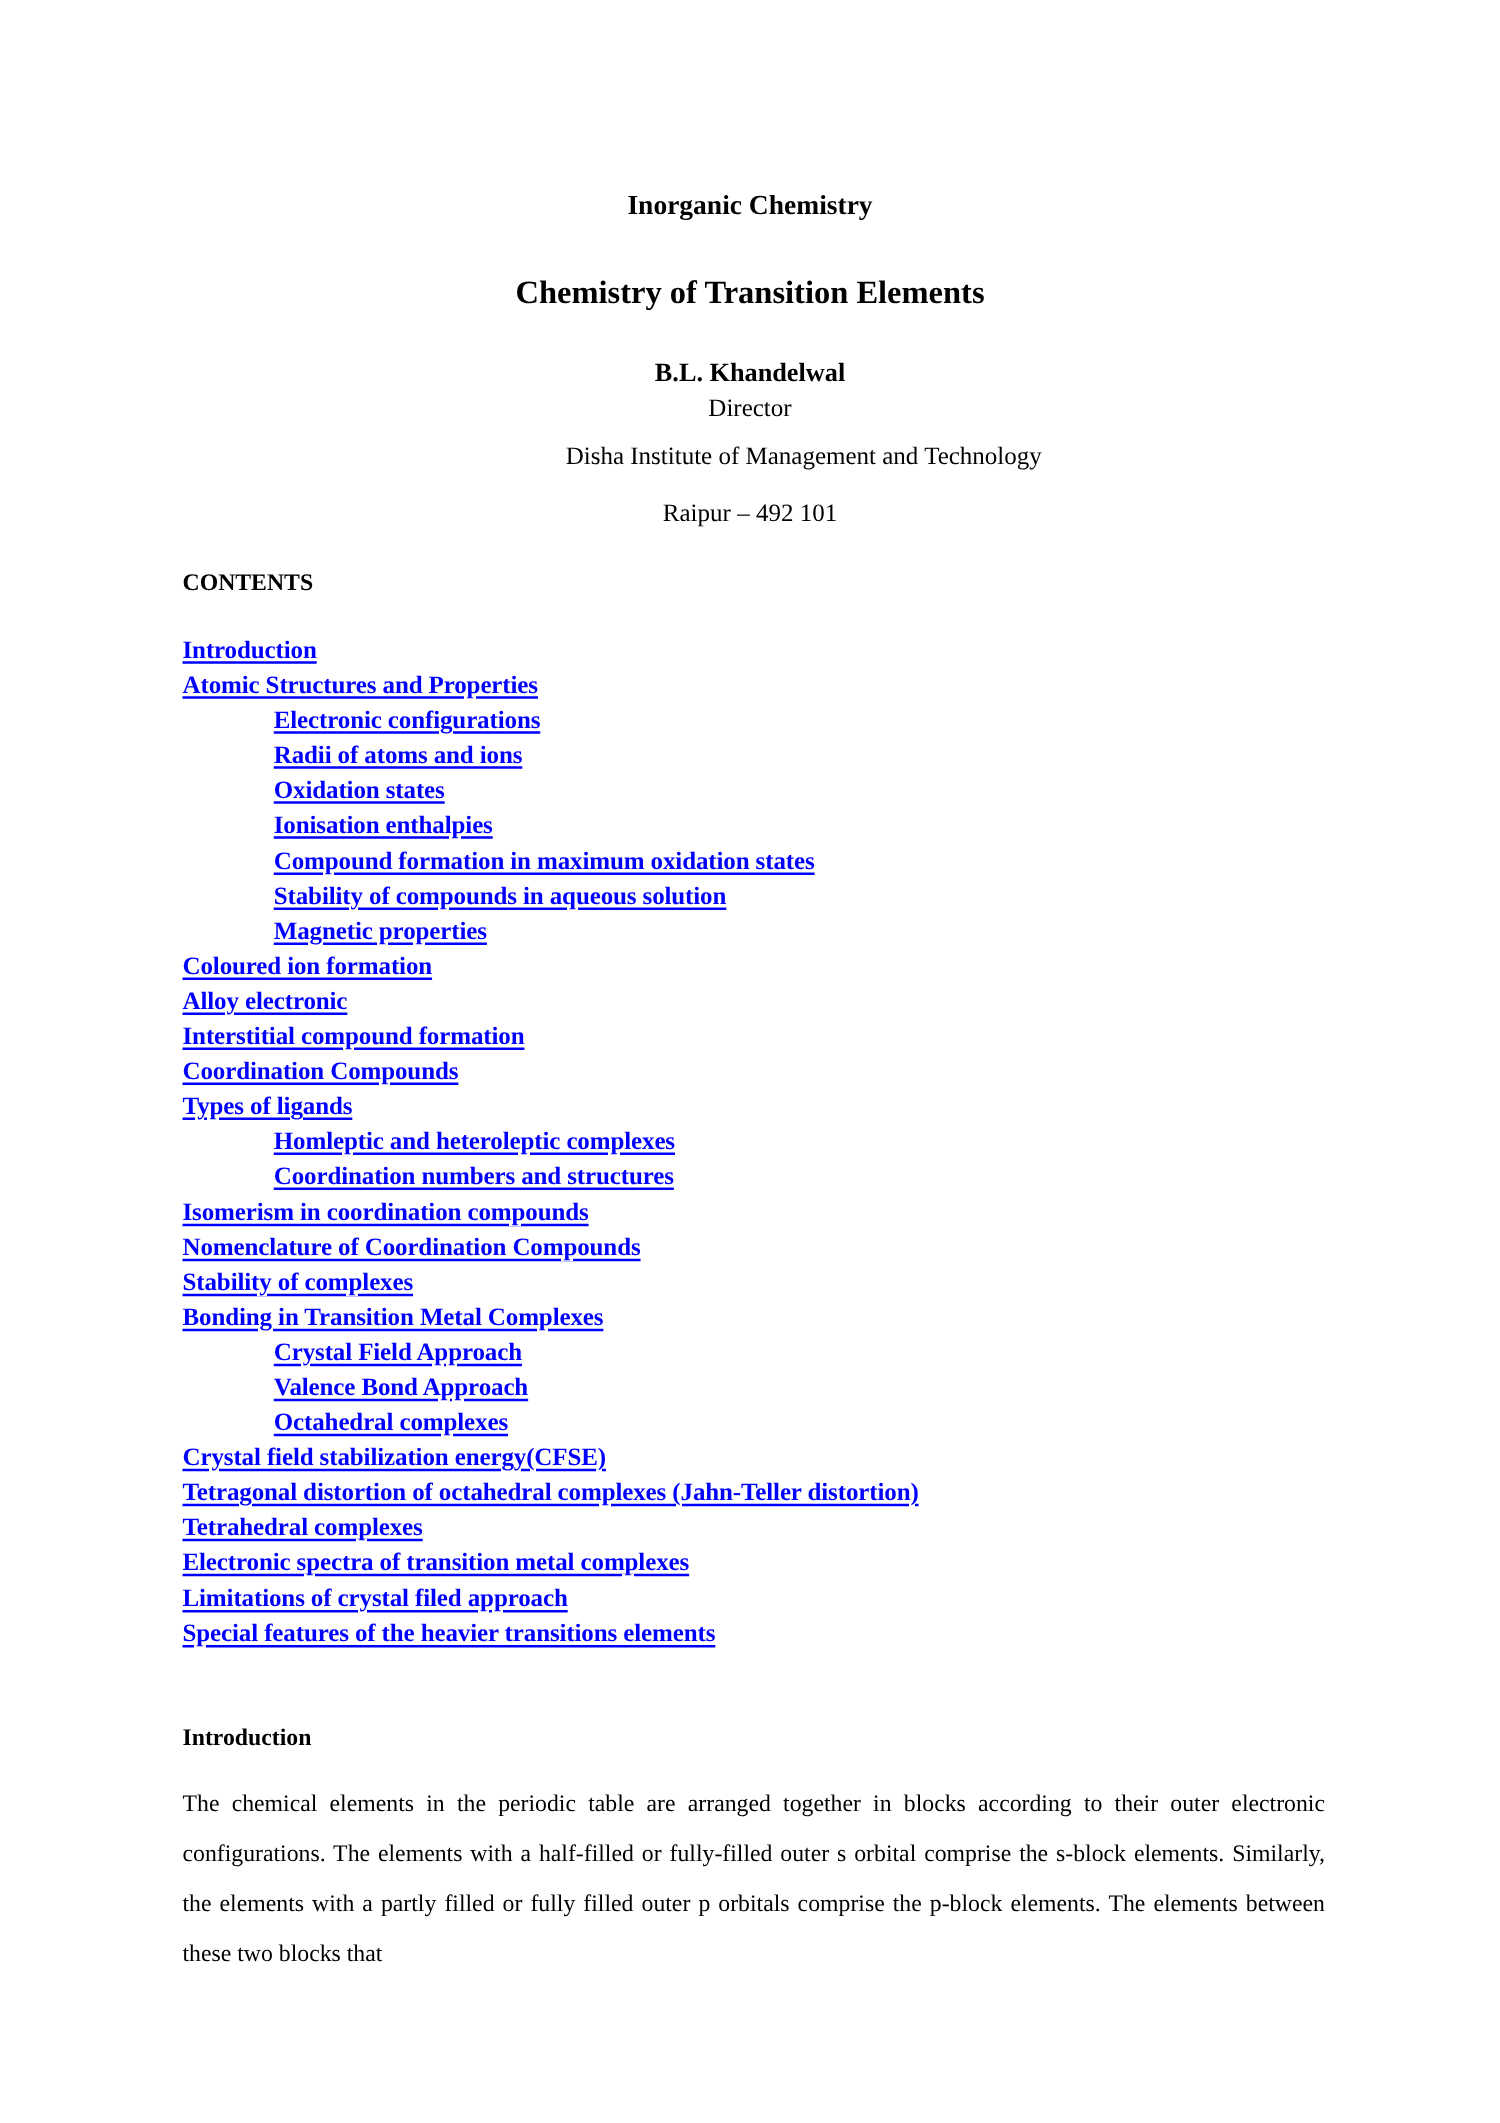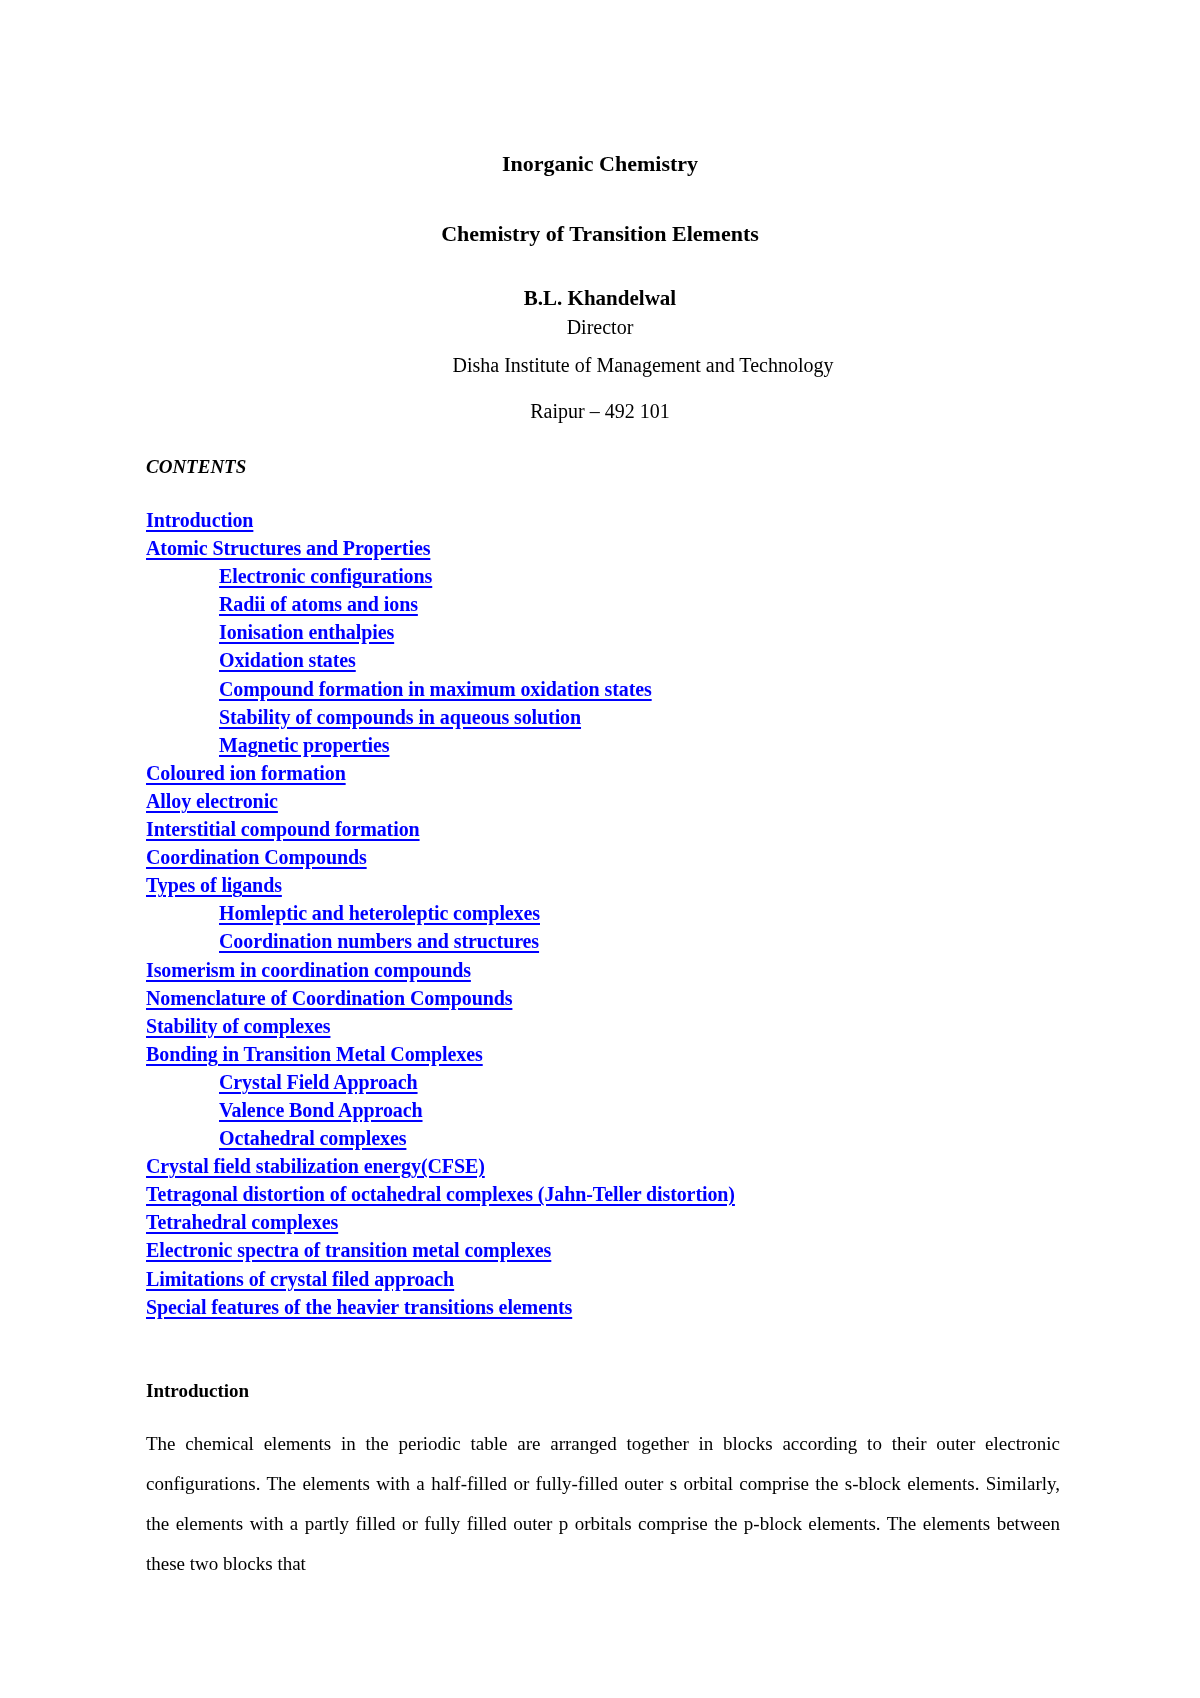--- a/index.html
+++ b/index.html
@@ -1,25 +1,25 @@
 <!DOCTYPE html>
 <html><head>
 <meta charset="utf-8">
 <style>
   html, body { margin: 0; padding: 0; background: #ffffff; }
   body { width: 1200px; height: 1698px; position: relative; overflow: hidden;
          font-family: "Liberation Serif", "DejaVu Serif", serif; color: #000; }
   .page { position: absolute; left: 0; top: 0; width: 1200px; height: 1698px; }
   .center { position: absolute; left: 0; width: 1200px; text-align: center; white-space: nowrap; }
   .title { top: 146px; font-size: 22px; font-weight: bold; line-height: 36px; }
-  .subtitle { top: 220px; font-size: 22px; font-weight: bold; line-height: 28px; }
+  .subtitle { top: 220px; font-size: 26px; font-weight: bold; line-height: 28px; }
   .author { top: 284px; font-size: 21px; font-weight: bold; line-height: 28px; }
   .aff { font-size: 20px; line-height: 28px; }
   .aff1 { top: 313px; } .aff2 { top: 351px; padding-left: 43px; } .aff3 { top: 369px; } .aff4 { top: 397px; }
-  .contents-h { position: absolute; left: 146px; top: 454px; font-size: 19px; font-weight: bold; line-height: 26px; font-style: italic; }
+  .contents-h { position: absolute; left: 146px; top: 454px; font-size: 19px; font-weight: bold; line-height: 26px; }
   .toc { position: absolute; left: 146px; top: 507px; margin: 0; padding: 0; list-style: none; }
   .toc li { height: 28.1px; line-height: 26px; font-size: 20px; font-weight: bold; white-space: nowrap; }
   .toc li.sub { padding-left: 73px; }
   .toc a { color: #0000ff; text-decoration: underline; text-decoration-thickness: 2px; text-underline-offset: 3px; letter-spacing: -0.1px; }
   .intro-h { position: absolute; left: 146px; top: 1378px; font-size: 19px; font-weight: bold; line-height: 26px; }
   .para { position: absolute; left: 146px; top: 1424px; width: 914px; font-size: 19px; line-height: 40px; text-align: justify; }
 </style>
 </head>
 <body>
 
@@ -31,22 +31,22 @@
   <div class="center aff aff2">Disha Institute of Management and Technology</div>
   <div class="center aff aff4">Raipur – 492 101</div>
 
   <div class="contents-h">CONTENTS</div>
 
   <ul class="toc" id="toc">
       <li><a href="#">Introduction</a></li>
       <li><a href="#">Atomic Structures and Properties</a></li>
       <li class="sub"><a href="#">Electronic configurations</a></li>
       <li class="sub"><a href="#">Radii of atoms and ions</a></li>
+      <li class="sub"><a href="#">Oxidation states</a></li>
       <li class="sub"><a href="#">Ionisation enthalpies</a></li>
-      <li class="sub"><a href="#">Oxidation states</a></li>
       <li class="sub"><a href="#">Compound formation in maximum oxidation states</a></li>
       <li class="sub"><a href="#">Stability of compounds in aqueous solution</a></li>
       <li class="sub"><a href="#">Magnetic properties</a></li>
       <li><a href="#">Coloured ion formation</a></li>
       <li><a href="#">Alloy electronic</a></li>
       <li><a href="#">Interstitial compound formation</a></li>
       <li><a href="#">Coordination Compounds</a></li>
       <li><a href="#">Types of ligands</a></li>
       <li class="sub"><a href="#">Homleptic and heteroleptic complexes</a></li>
       <li class="sub"><a href="#">Coordination numbers and structures</a></li>

